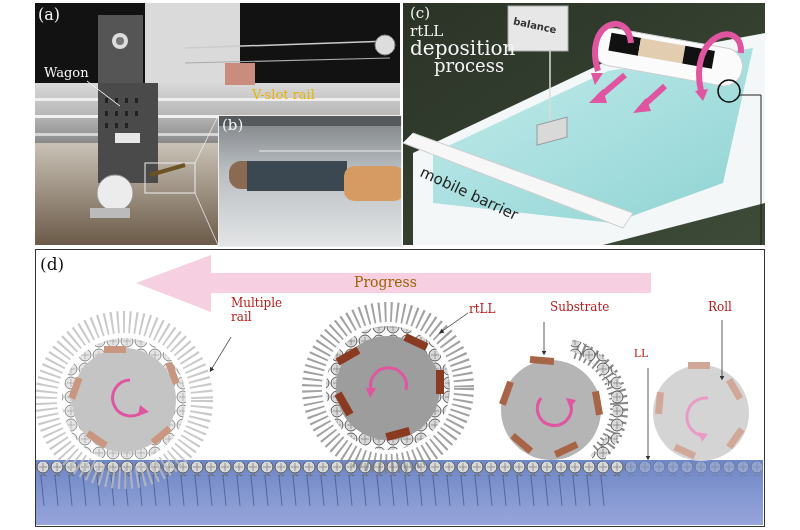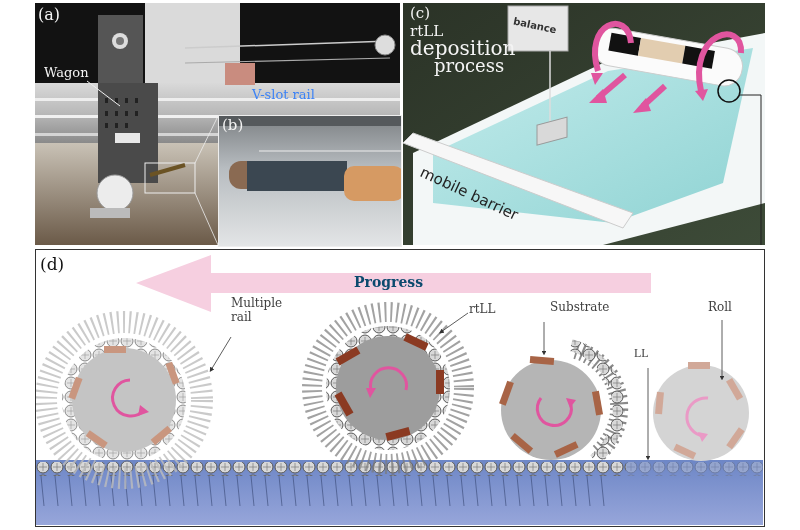--- a/index.html
+++ b/index.html
@@ -3,21 +3,21 @@
 <meta charset="utf-8">
 <style>
   html,body{margin:0;padding:0;background:#ffffff;}
   body{width:800px;height:530px;position:relative;overflow:hidden;font-family:"DejaVu Serif","Liberation Serif",serif;}
   .panel{position:absolute;overflow:hidden;}
   
   #panel-a{left:35px;top:3px;width:365px;height:242px;background:#1a1a1a;}
   #panel-c{left:403px;top:3px;width:362px;height:242px;background:#2f3a2c;}
   #panel-d{left:35px;top:249px;width:730px;height:278px;background:#fff;border:1.5px solid #333;box-sizing:border-box;}
   .lbl-white{position:absolute;color:#f4f4f4;font-family:"DejaVu Serif",serif;}
-  .lbl-dark{position:absolute;color:#404040;font-family:"DejaVu Serif",serif;}
+  .lbl-dark{position:absolute;color:#b91c1c;font-family:"DejaVu Serif",serif;}
   svg{display:block;}
 </style>
 </head>
 <body>
 
 <div class="panel" id="panel-a">
   <svg width="365" height="242" viewBox="0 0 365 242">
     <defs>
       <linearGradient id="railG" x1="0" y1="0" x2="0" y2="1">
         <stop offset="0" stop-color="#d9d9d9"></stop>
@@ -65,21 +65,21 @@
     <rect x="110" y="160" width="50" height="30" fill="none" stroke="#eee" stroke-width="1"></rect>
     <line x1="115" y1="172" x2="150" y2="162" stroke="#6b5324" stroke-width="4"></line>
     <line x1="160" y1="160" x2="183" y2="113" stroke="#eee" stroke-width="0.8"></line>
     <line x1="160" y1="190" x2="183" y2="242" stroke="#eee" stroke-width="0.8"></line>
   </svg>
   <div class="lbl-white" style="left:3px;top:2px;font-size:16px;">(a)</div>
   <div class="lbl-white" style="left:9px;top:62px;font-size:13px;">Wagon</div>
   <svg style="position:absolute;left:50px;top:76px;" width="40" height="30">
     <line x1="2" y1="2" x2="35" y2="27" stroke="#eee" stroke-width="1"></line>
   </svg>
-  <div class="lbl-dark" style="left:217px;top:84px;font-size:13px;color:#3b82f6;">V-slot rail</div>
+  <div class="lbl-dark" style="left:217px;top:84px;font-size:13px;color:#eab308;">V-slot rail</div>
 </div>
 
 <div class="panel" id="panel-b" style="left:218px;top:115px;width:182px;height:130px;background:#cfd3d6;border:1px solid #eee;">
   <svg width="182" height="130">
     <defs>
       <linearGradient id="bBg" x1="0" y1="0" x2="0" y2="1">
         <stop offset="0" stop-color="#7d8184"></stop>
           <stop offset="0.4" stop-color="#b7bcc0"></stop>
           <stop offset="1" stop-color="#e3e5e6"></stop>
       </linearGradient>
@@ -231,20 +231,20 @@
     </g>
 
     <line x1="195" y1="87" x2="175" y2="120" stroke="#333" stroke-width="0.8" marker-end="url(#blackArrow)"></line>
     <line x1="432" y1="63" x2="405" y2="82" stroke="#333" stroke-width="0.8" marker-end="url(#blackArrow)"></line>
     <line x1="508" y1="72" x2="508" y2="103" stroke="#333" stroke-width="0.8" marker-end="url(#blackArrow)"></line>
     <line x1="612" y1="118" x2="612" y2="208" stroke="#333" stroke-width="0.8" marker-end="url(#blackArrow)"></line>
     <line x1="686" y1="70" x2="686" y2="128" stroke="#333" stroke-width="0.8" marker-end="url(#blackArrow)"></line>
   </svg>
 
   <div class="lbl-dark" style="left:4px;top:4px;font-size:17px;color:#111;">(d)</div>
-  <div class="lbl-dark" style="left:318px;top:24px;font-size:14px;color:#0c4a6e;font-weight:bold;">Progress</div>
+  <div class="lbl-dark" style="left:318px;top:24px;font-size:14px;color:#a16207;">Progress</div>
   <div class="lbl-dark" style="left:195px;top:46px;font-size:12px;line-height:14px;">Multiple</div>
   <div class="lbl-dark" style="left:195px;top:60px;font-size:12px;line-height:14px;">rail</div>
   <div class="lbl-dark" style="left:433px;top:52px;font-size:12px;">rtLL</div>
   <div class="lbl-dark" style="left:478px;top:50px;font-size:12px;margin-left:36px;">Substrate</div>
   <div class="lbl-dark" style="left:598px;top:96px;font-size:12px;font-family:Liberation Serif, serif;">LL</div>
   <div class="lbl-dark" style="left:672px;top:50px;font-size:12px;text-align:right;">Roll</div>
 </div>
 
 </body></html>

